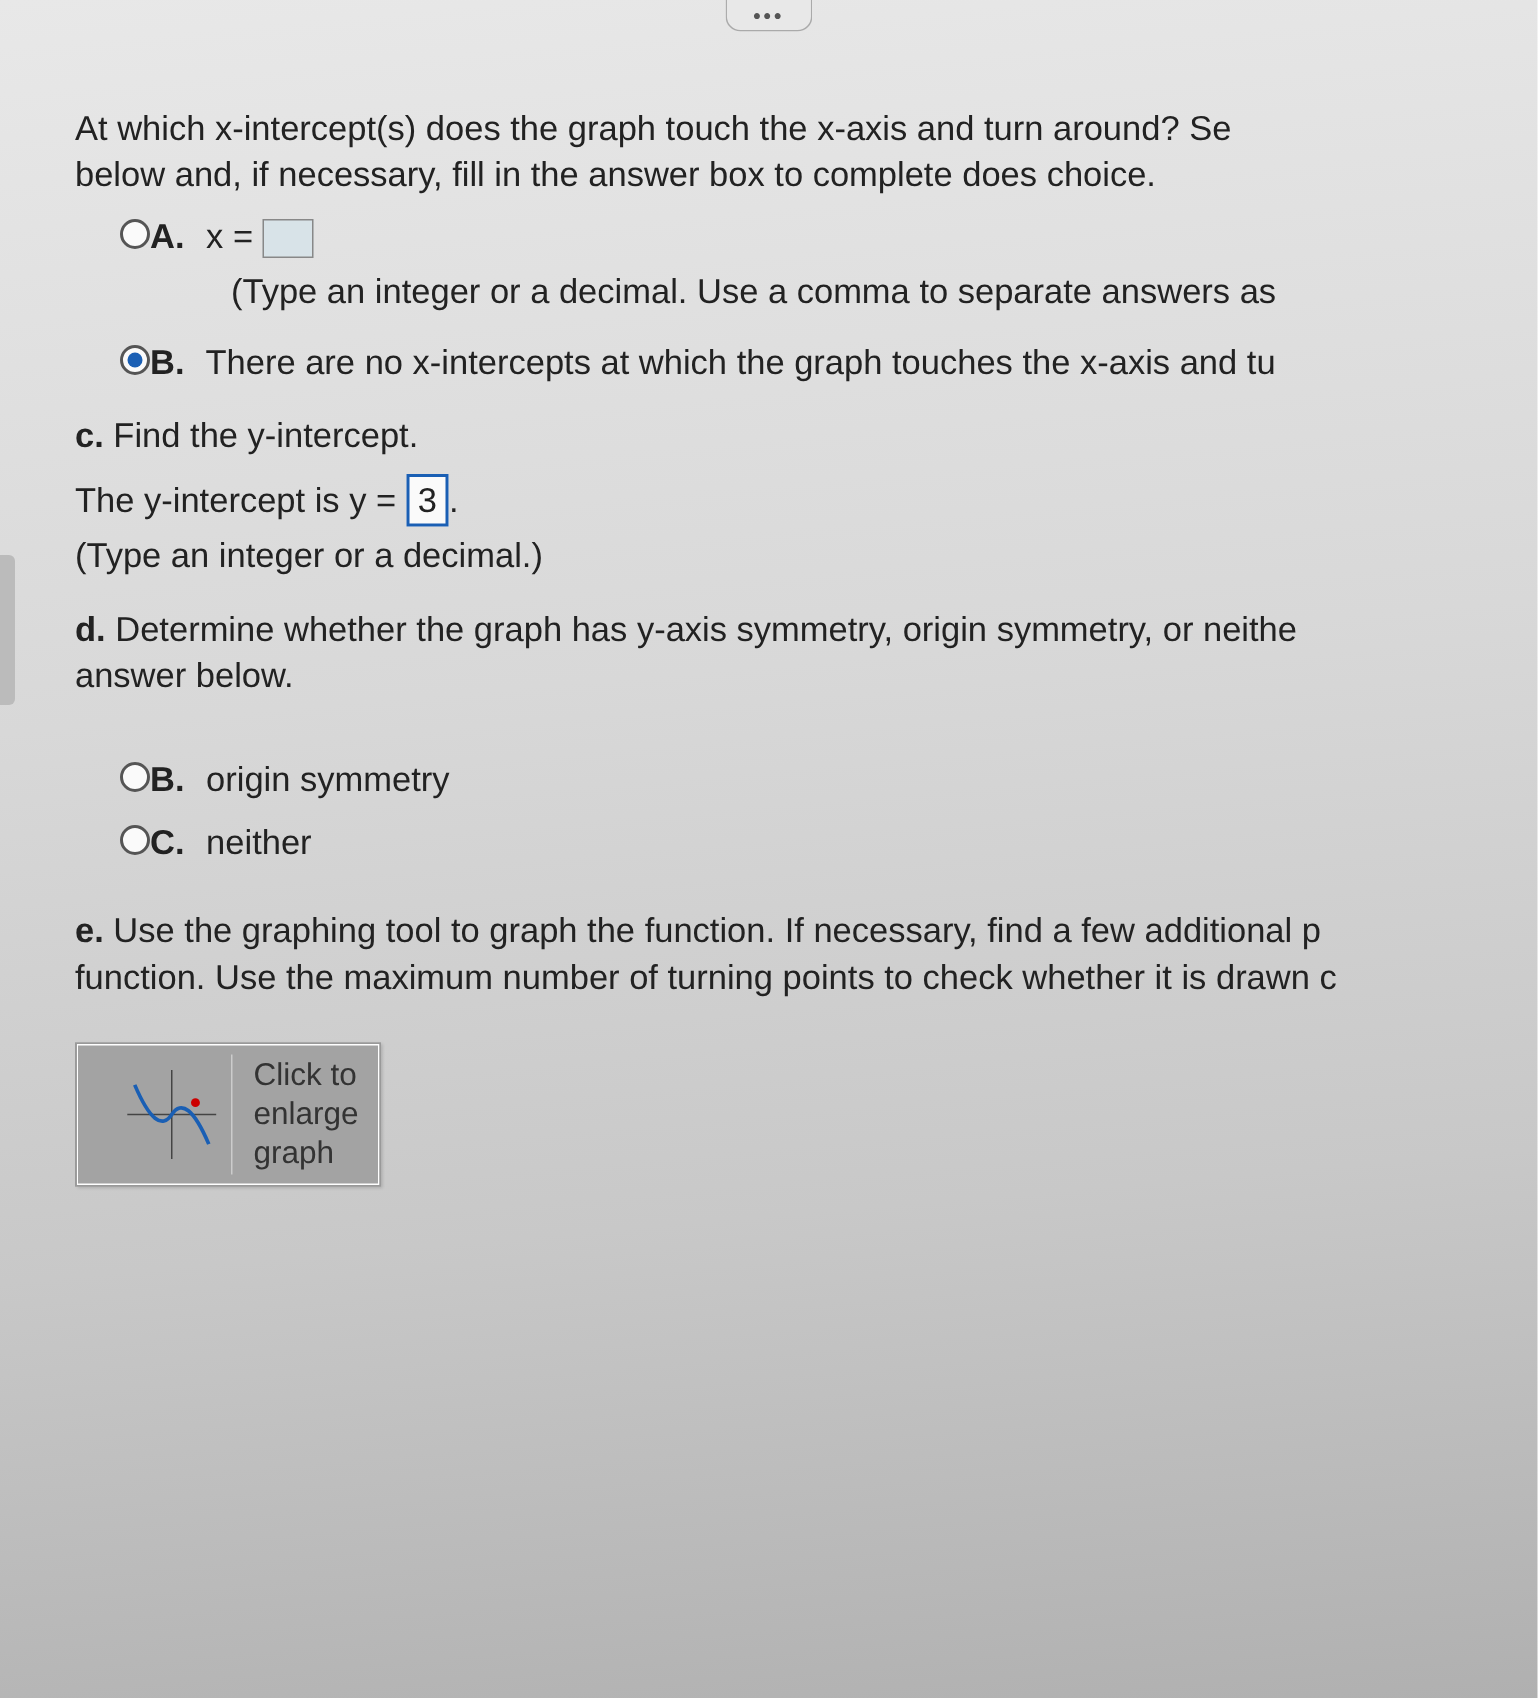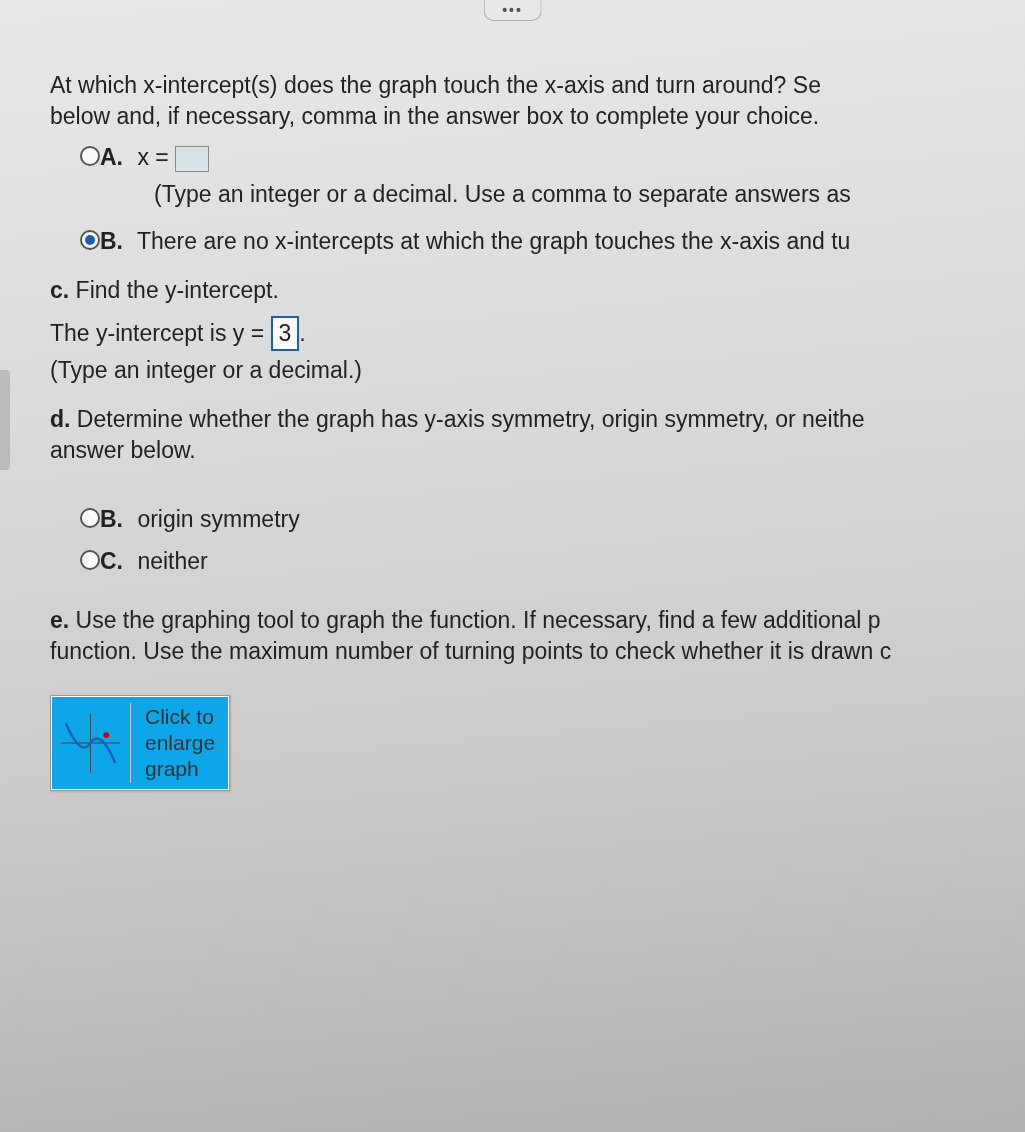--- a/index.html
+++ b/index.html
@@ -78,23 +78,24 @@
       border: 2px solid #1a5fb4;
       padding: 0 6px;
       background: #fafafa;
       min-width: 18px;
       text-align: center;
     }
     .graph-btn {
       display: inline-flex;
       align-items: center;
       border: 1px solid #999;
-      background: #0ea5e9;
+      background: #a3a3a3;
       margin-top: 18px;
       box-shadow: inset 0 0 0 1px #fff, 1px 1px 2px rgba(0,0,0,0.15);
+      padding-left: 24px;
     }
     .graph-icon {
       width: 80px; height: 80px;
       position: relative;
       border-right: 1px solid #ccc;
     }
     .graph-icon svg { width: 100%; height: 100%; }
     .graph-btn-text {
       padding: 8px 14px;
       font-size: 21px;
@@ -114,21 +115,21 @@
 </head>
 <body>
 
 <div class="tab-handle">•••</div>
 <div class="left-tab"></div>
 
 <div class="content">
 
   <div class="paragraph">
     <span>At which x-intercept(s) does the graph touch the x-axis and turn around? Se</span><br>
-    <span>below and, if necessary, comma in the answer box to complete your choice.</span>
+    <span>below and, if necessary, fill in the answer box to complete does choice.</span>
   </div>
 
   <div class="choice-row">
     <span class="radio"></span>
     <div class="choice-body">
       <span class="choice-label">A.</span>
       <span>x =</span>
       <span class="square-input"></span>
     </div>
   </div>

